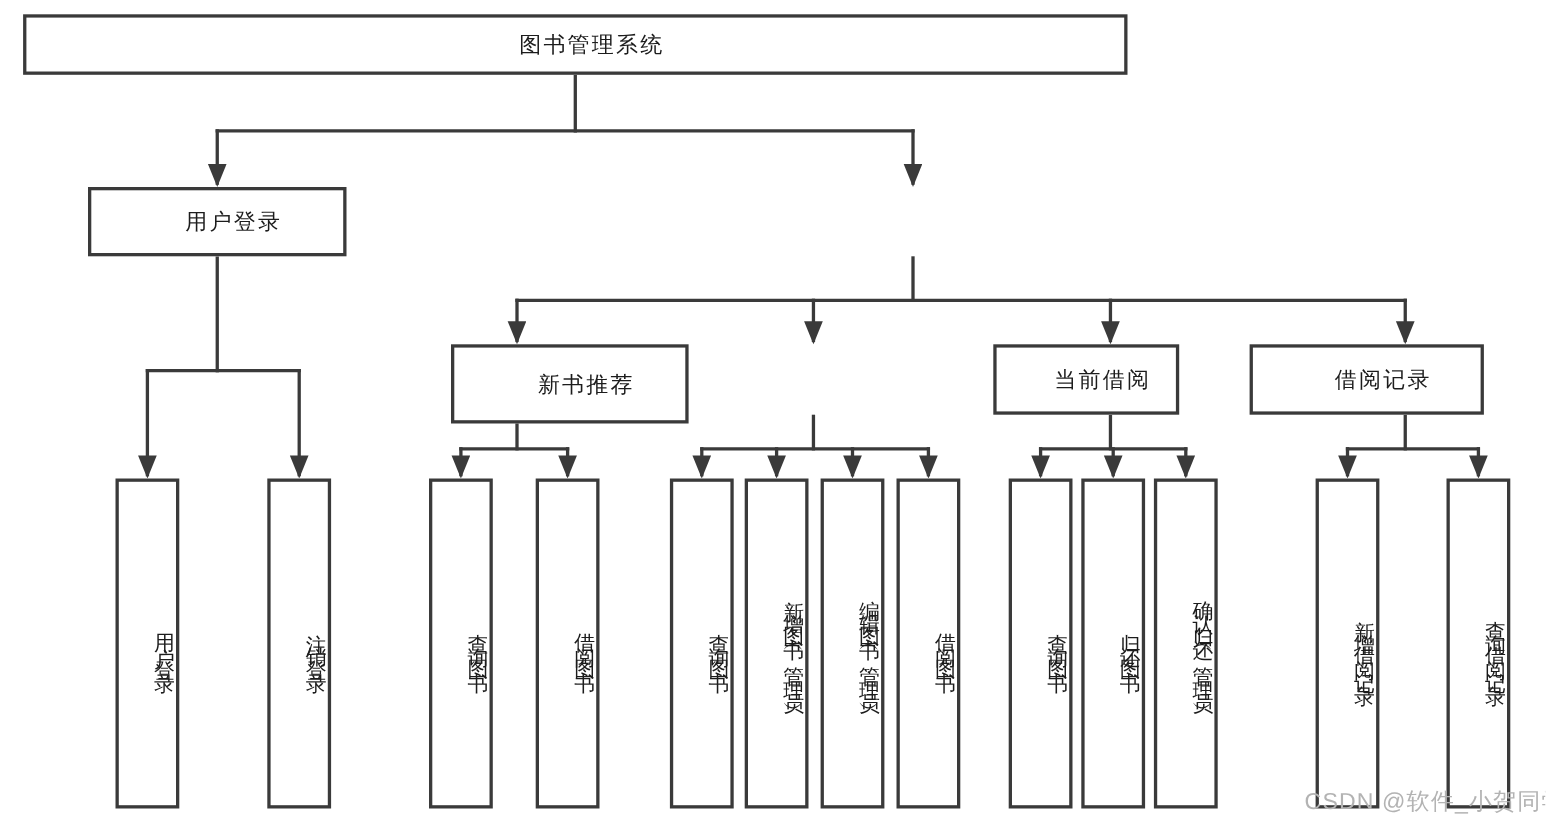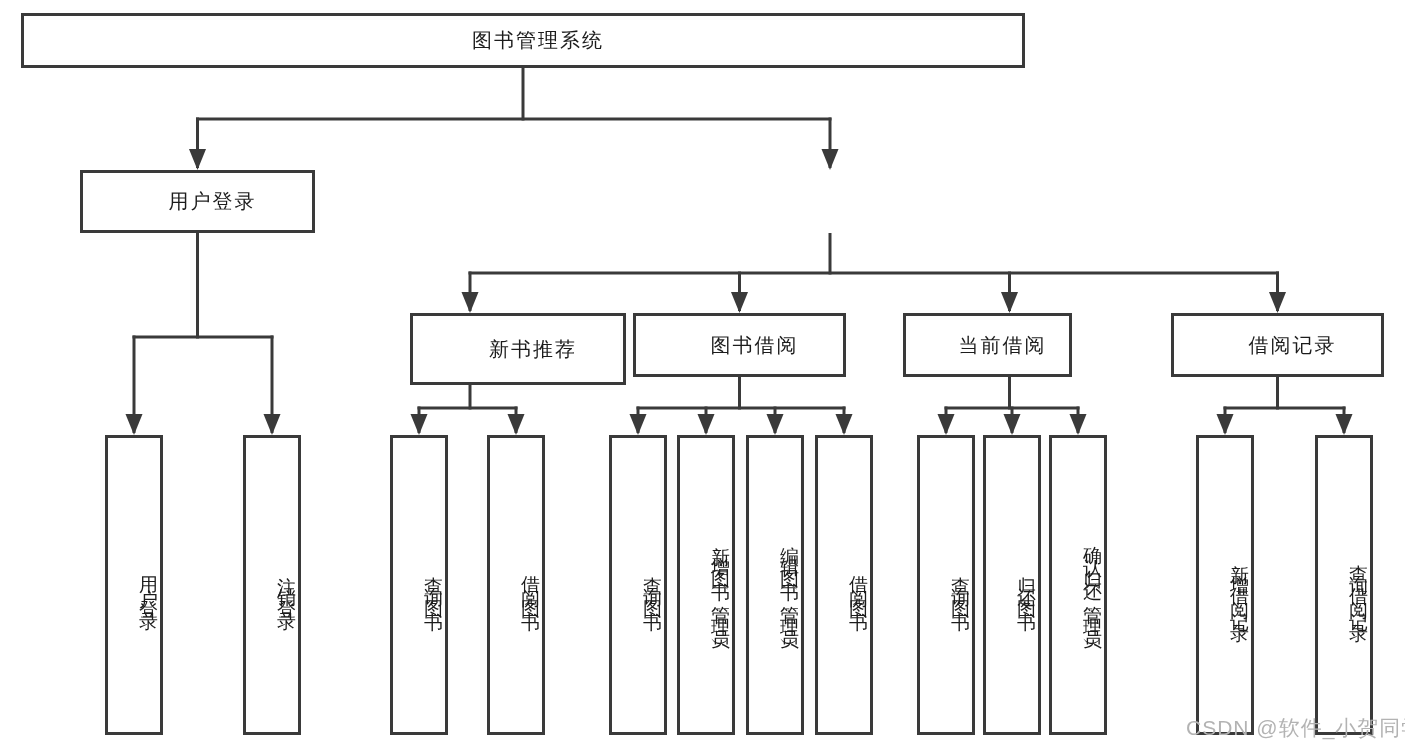--- a/index.html
+++ b/index.html
@@ -112,27 +112,24 @@
     <span>图书管理系统</span>
   </div>
 
   <div class="hbox" style="left:80px; top:170px; width:235px; height:63px;">
     <span>用户登录</span>
   </div>
 
   <div class="hbox" style="left:362px; top:313px; width:216px; height:72px;margin-left:48px;">
     <span>新书推荐</span>
   </div>
-  <div class="hbox" style="left:633px; top:313px; width:213px; height:64px;">
-    <span>图书借阅</span>
-  </div>
   <div class="hbox" style="left:903px; top:313px; width:169px; height:64px;">
     <span>当前借阅</span>
   </div>
-  <div class="hbox" style="left:1171px; top:313px; width:213px; height:64px;">
+  <div class="hbox" style="left:1136px; top:313px; width:213px; height:64px;">
     <span>借阅记录</span>
   </div>
 
   <div class="vbox" style="left:105px; top:435px; width:58px; height:300px;">
     <span>用户登录</span>
   </div>
   <div class="vbox" style="left:243px; top:435px; width:58px; height:300px;">
     <span>注销登录</span>
   </div>
 

